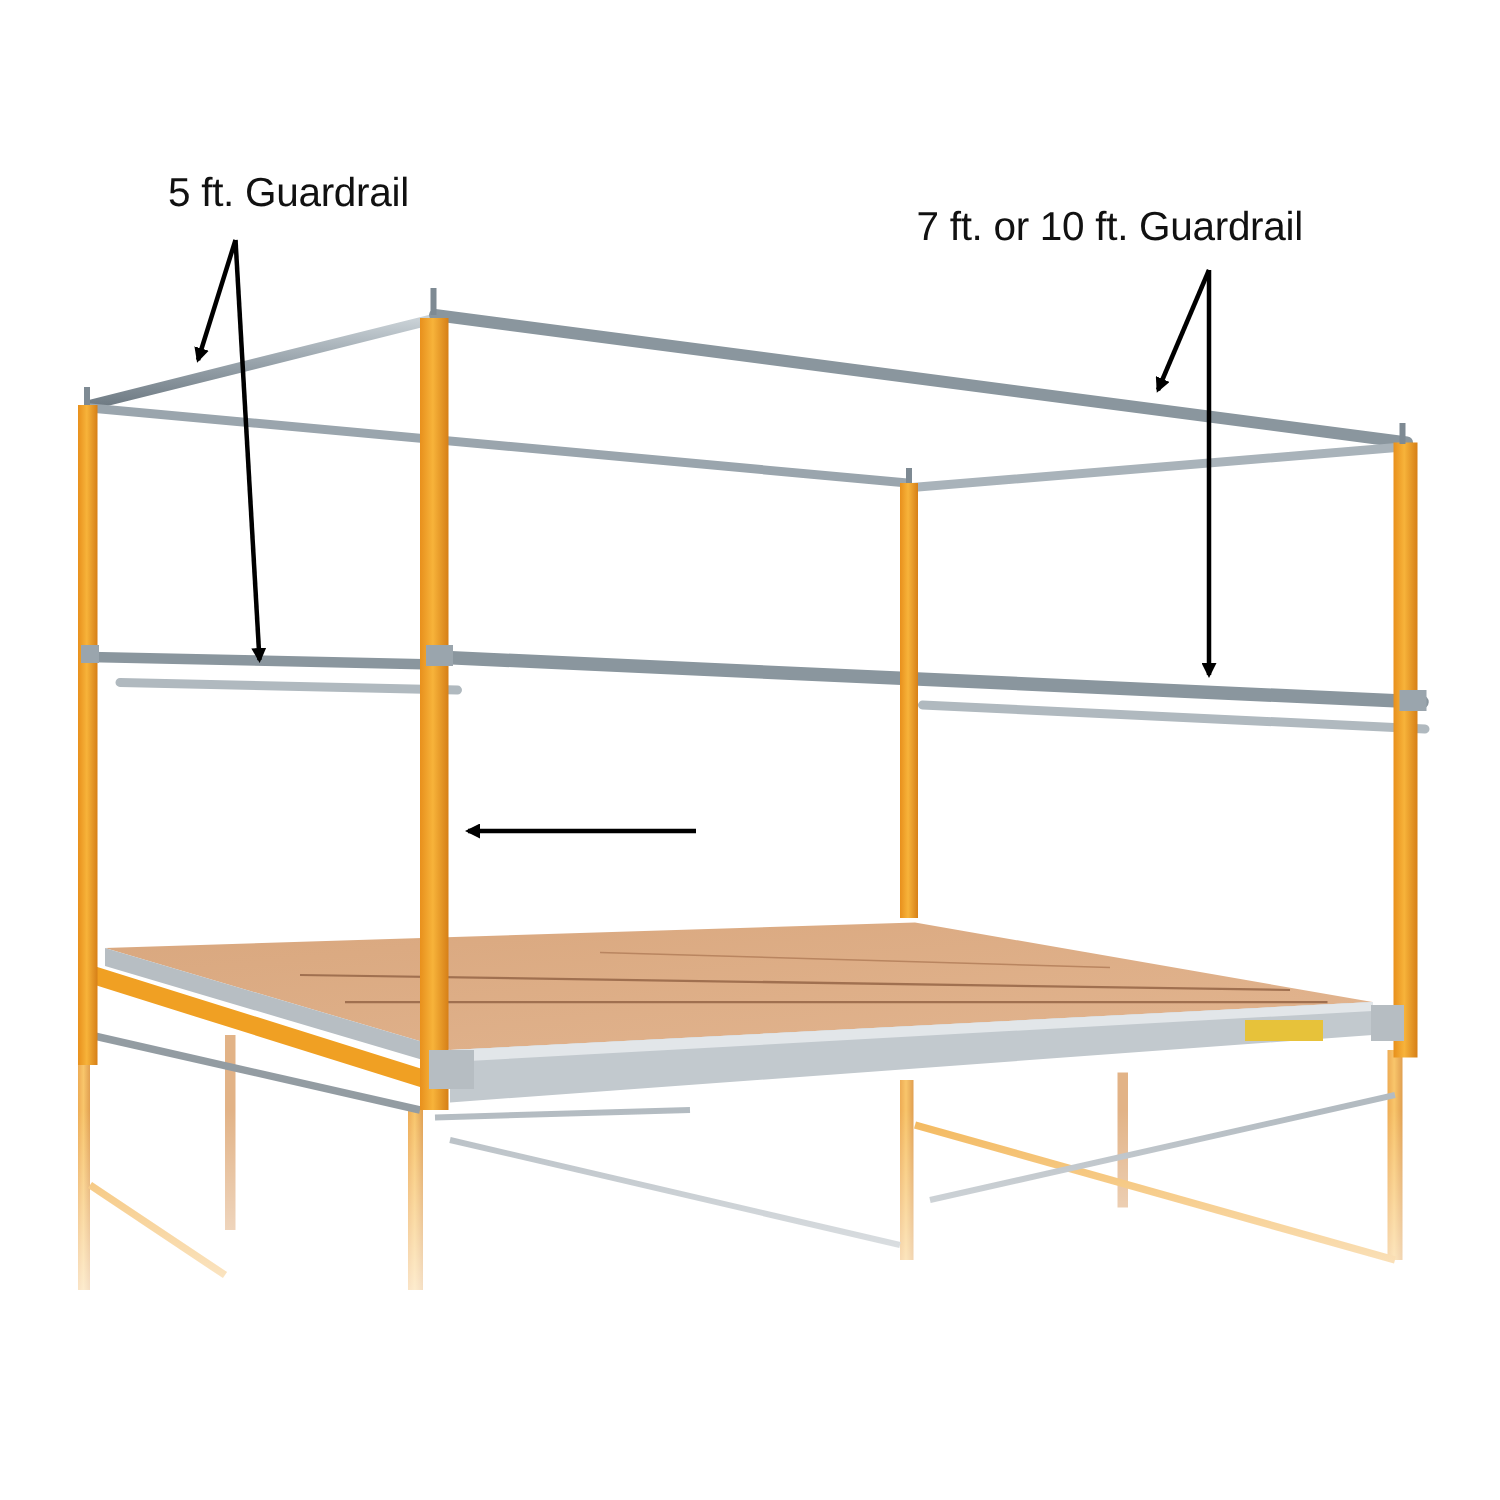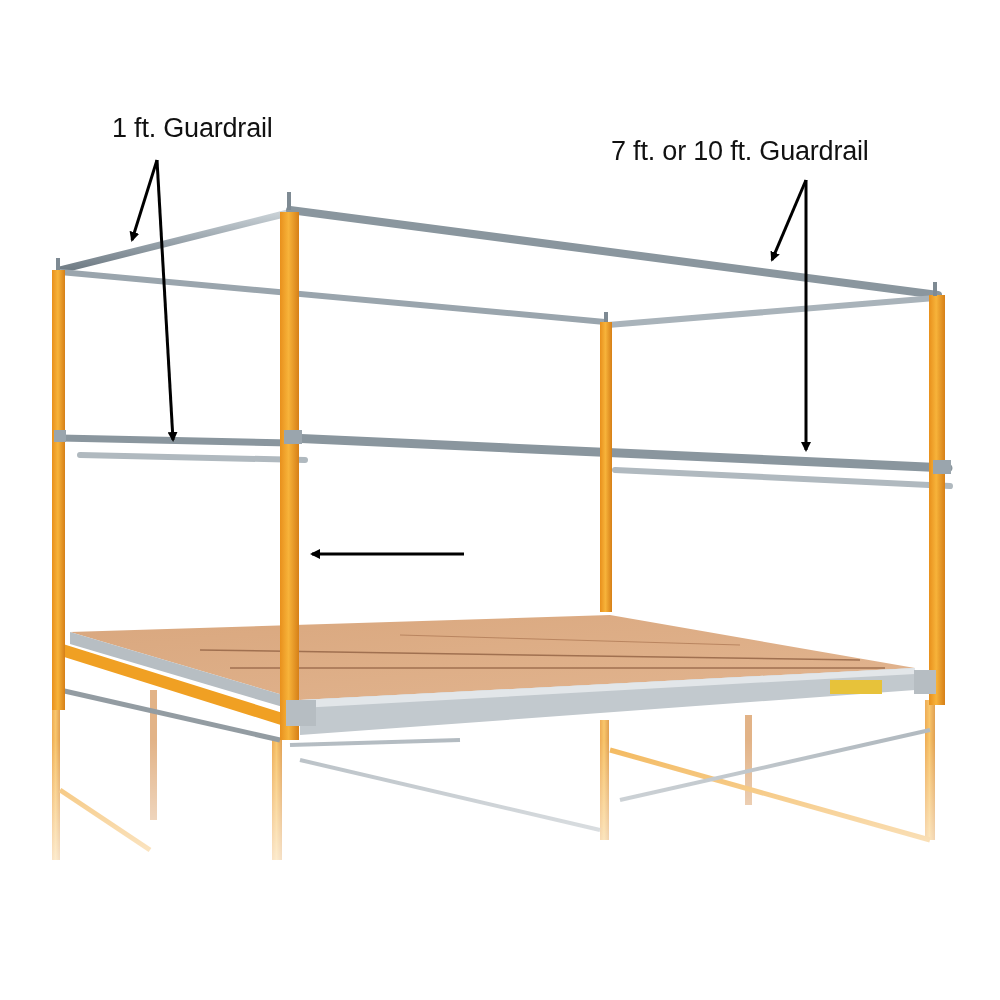--- a/index.html
+++ b/index.html
@@ -105,16 +105,16 @@
 
     <g stroke="#000" stroke-width="3" fill="none">
       <line x1="157" y1="160" x2="132" y2="240" marker-end="url(#arrowHead)"></line>
       <line x1="157" y1="160" x2="173" y2="440" marker-end="url(#arrowHead)"></line>
       <line x1="806" y1="180" x2="772" y2="260" marker-end="url(#arrowHead)"></line>
       <line x1="806" y1="180" x2="806" y2="450" marker-end="url(#arrowHead)"></line>
       <line x1="464" y1="554" x2="312" y2="554" marker-end="url(#arrowHead)"></line>
     </g>
   </svg>
 
-  <div class="label" style="left:112px; top:113px;">1 ft. Guardrail</div>
+  <div class="label" style="left:112px; top:113px;">5 ft. Guardrail</div>
   <div class="label" style="left:611px; top:136px;">7 ft. or 10 ft. Guardrail</div>
 
 </div>
 
 </body></html>

